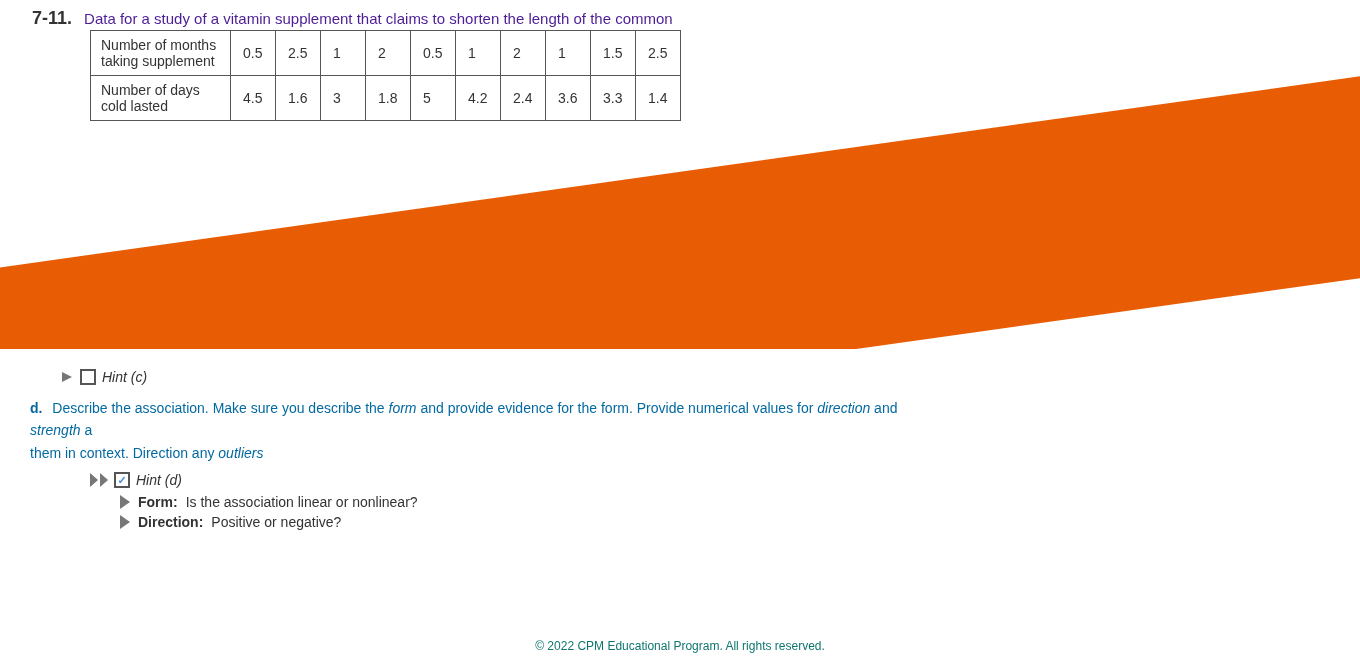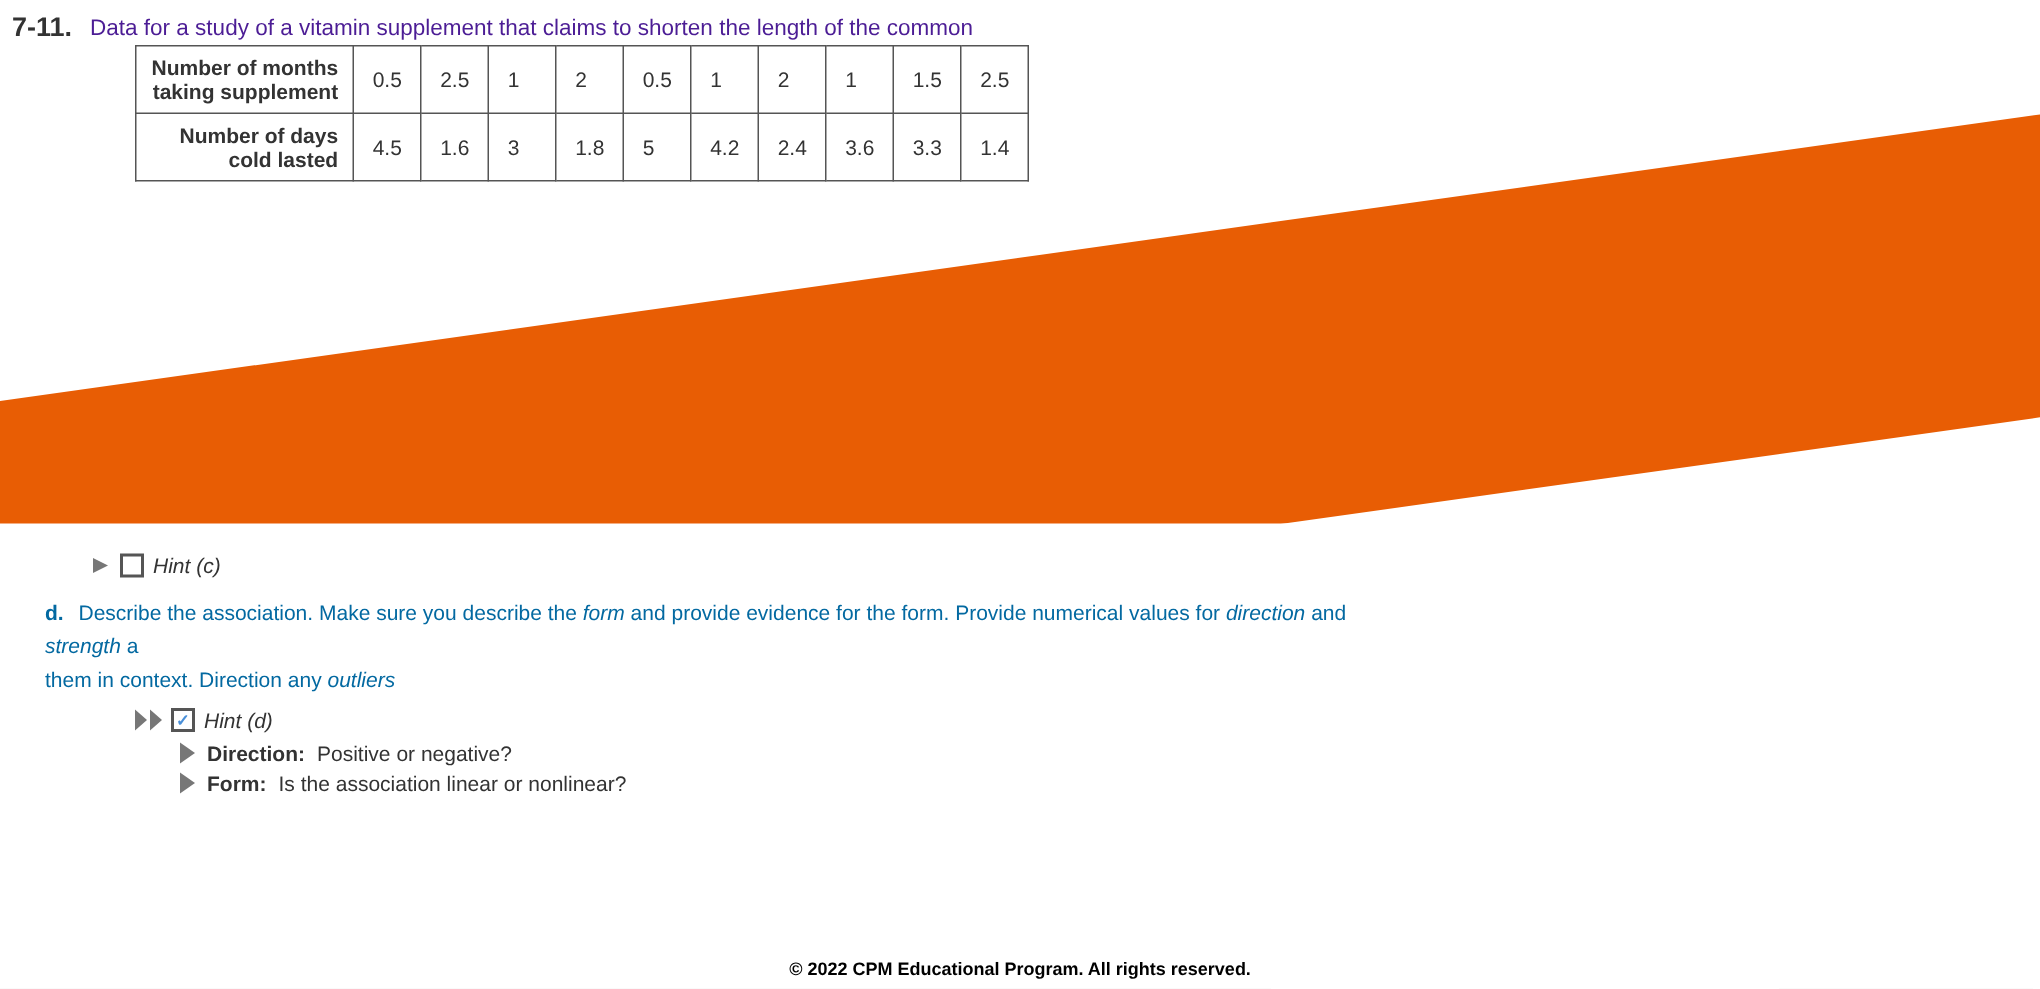--- a/index.html
+++ b/index.html
@@ -33,21 +33,21 @@
       transform: rotate(-8deg);
       z-index: 2;
     }
 
     
     .problem-header {
       position: absolute;
       top: 0;
       left: 0;
       width: 1360px;
-      padding: 8px 8px;
+      padding: 8px 32px;
       display: flex;
       align-items: flex-start;
       gap: 12px;
       z-index: 1;
     }
 
     .problem-number {
       font-size: 18px;
       font-weight: bold;
       color: #333;
@@ -76,22 +76,22 @@
     table td, table th {
       border: 1px solid #555;
       padding: 6px 12px;
       font-size: 14px;
       color: #333;
       text-align: left;
       min-width: 45px;
     }
 
     table td.row-label {
-      text-align: right;
-      font-weight: bold;
+      text-align: left;
+      font-weight: normal;
       min-width: 140px;
       padding: 6px 10px;
     }
 
     
     .bottom-content {
       position: absolute;
       bottom: 0;
       left: 0;
       width: 1360px;
@@ -197,22 +197,21 @@
       border-bottom: 7px solid transparent;
       border-left: 8px solid #777;
     }
 
     .copyright {
       position: absolute;
       bottom: 6px;
       left: 50%;
       transform: translateX(-50%);
       font-size: 12px;
-      color: #000000;
-      font-weight: bold;
+      color: #0f766e;
     }
 
     .scroll-indicator {
       position: absolute;
       bottom: 10px;
       right: 20px;
       font-size: 18px;
       color: #333;
     }
 
@@ -299,28 +298,28 @@
         <div class="arr"></div>
         <div class="arr"></div>
       </div>
       <div class="checked-checkbox"></div>
       <span class="hint-label italic">Hint (d)</span>
     </div>
 
     <div class="sub-hints">
       <div class="sub-hint-row">
         <div class="arrow-small"></div>
+        <span style="font-weight:bold;">Form:</span>
+        <span>Is the association linear or nonlinear?</span>
+      </div>
+      <div class="sub-hint-row">
+        <div class="arrow-small"></div>
         <span style="font-weight:bold;">Direction:</span>
         <span>Positive or negative?</span>
       </div>
-      <div class="sub-hint-row">
-        <div class="arrow-small"></div>
-        <span style="font-weight:bold;">Form:</span>
-        <span>Is the association linear or nonlinear?</span>
-      </div>
     </div>
 
     <div class="copyright">© 2022 CPM Educational Program. All rights reserved.</div>
 
   </div>
 
   <div class="scroll-indicator">≡↑</div>
 
 </div>
 

